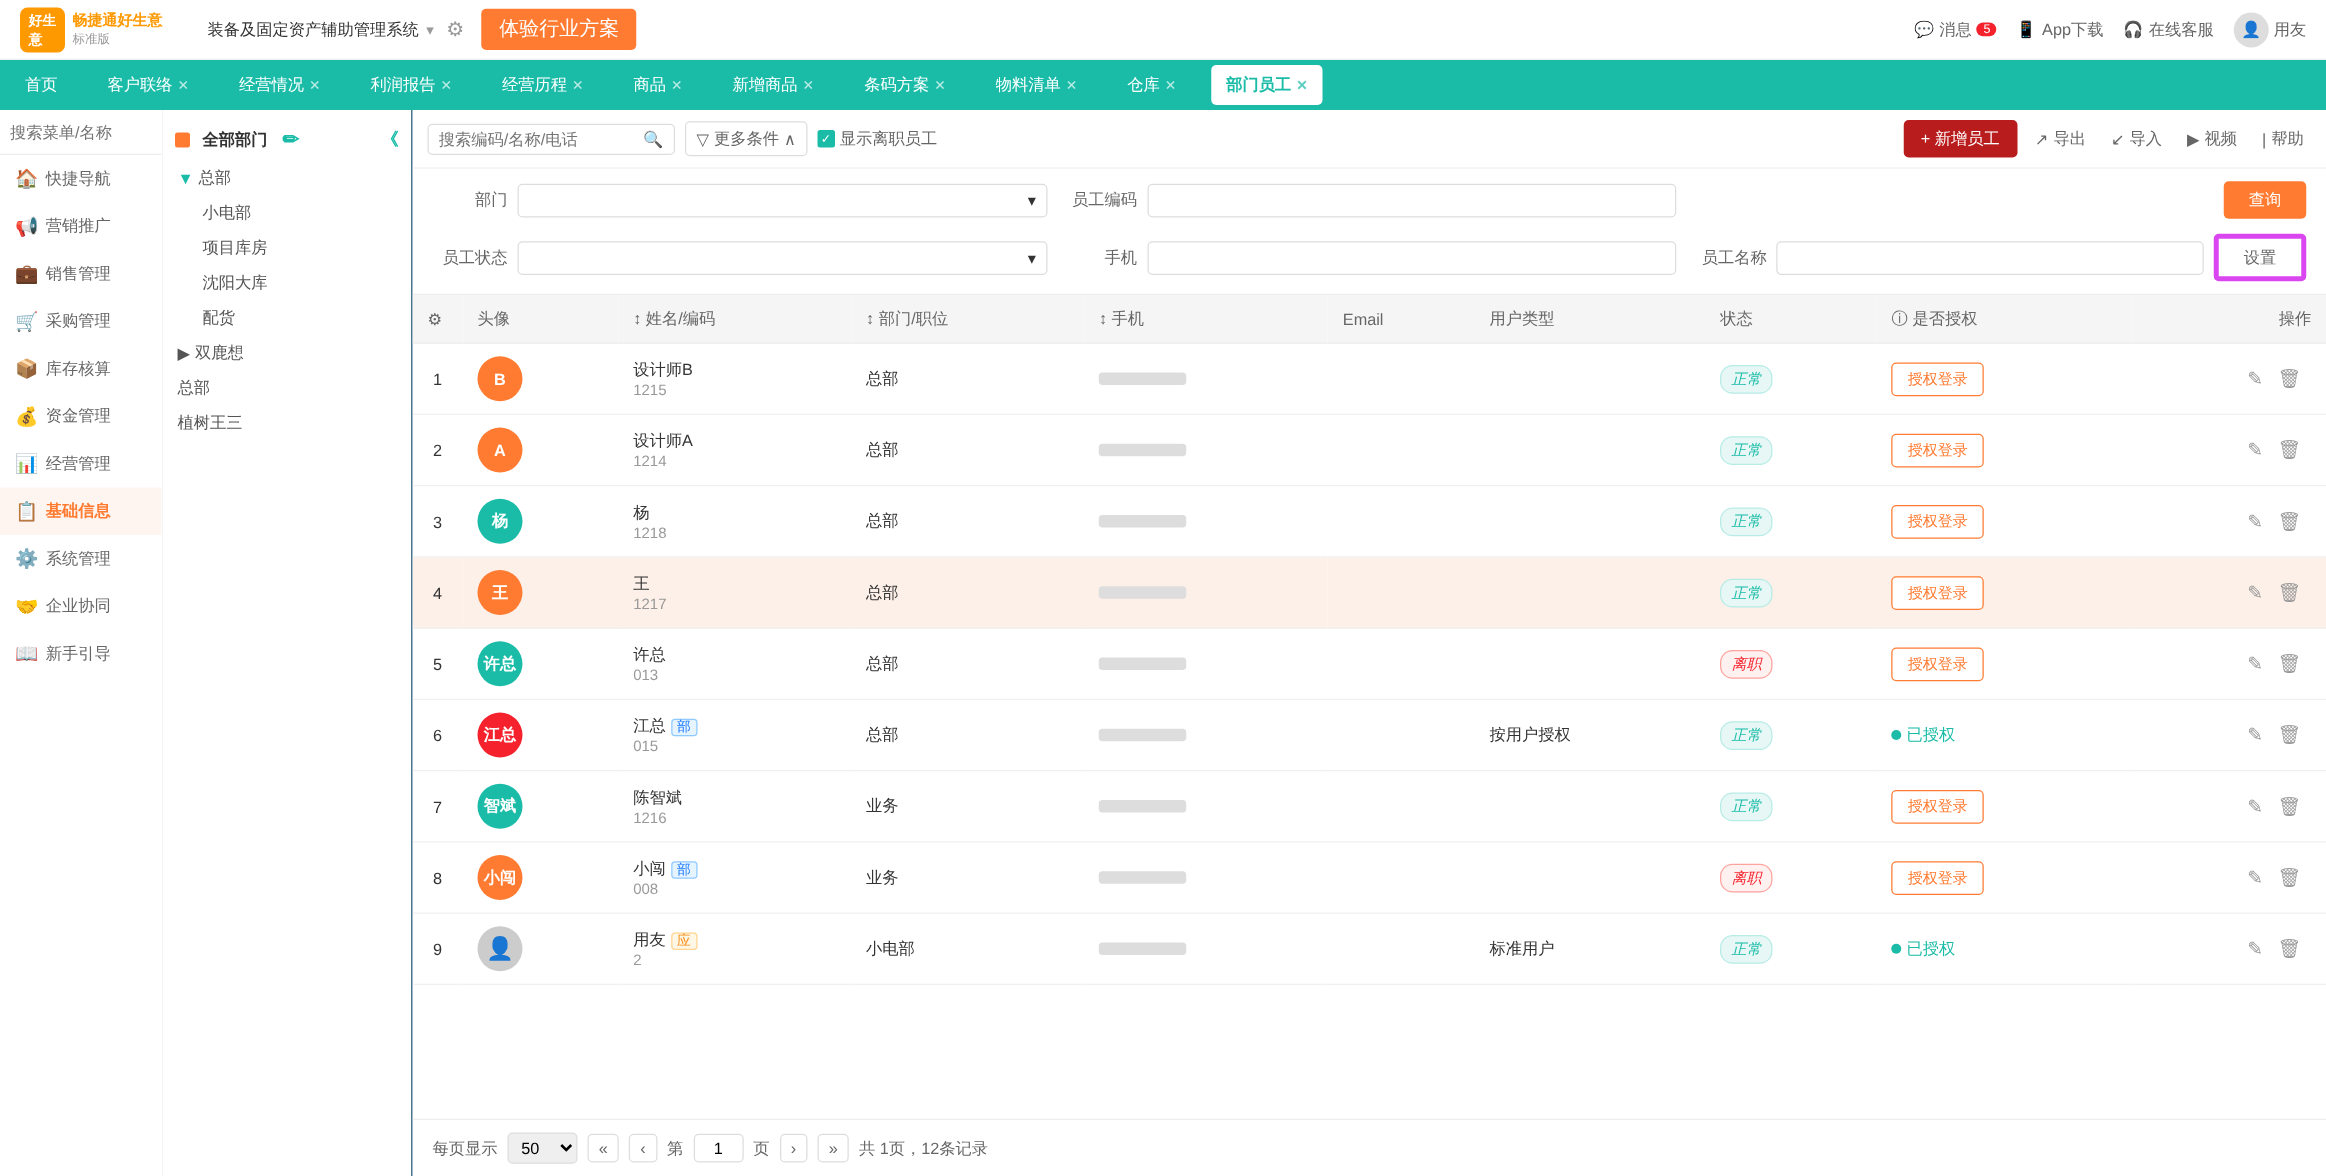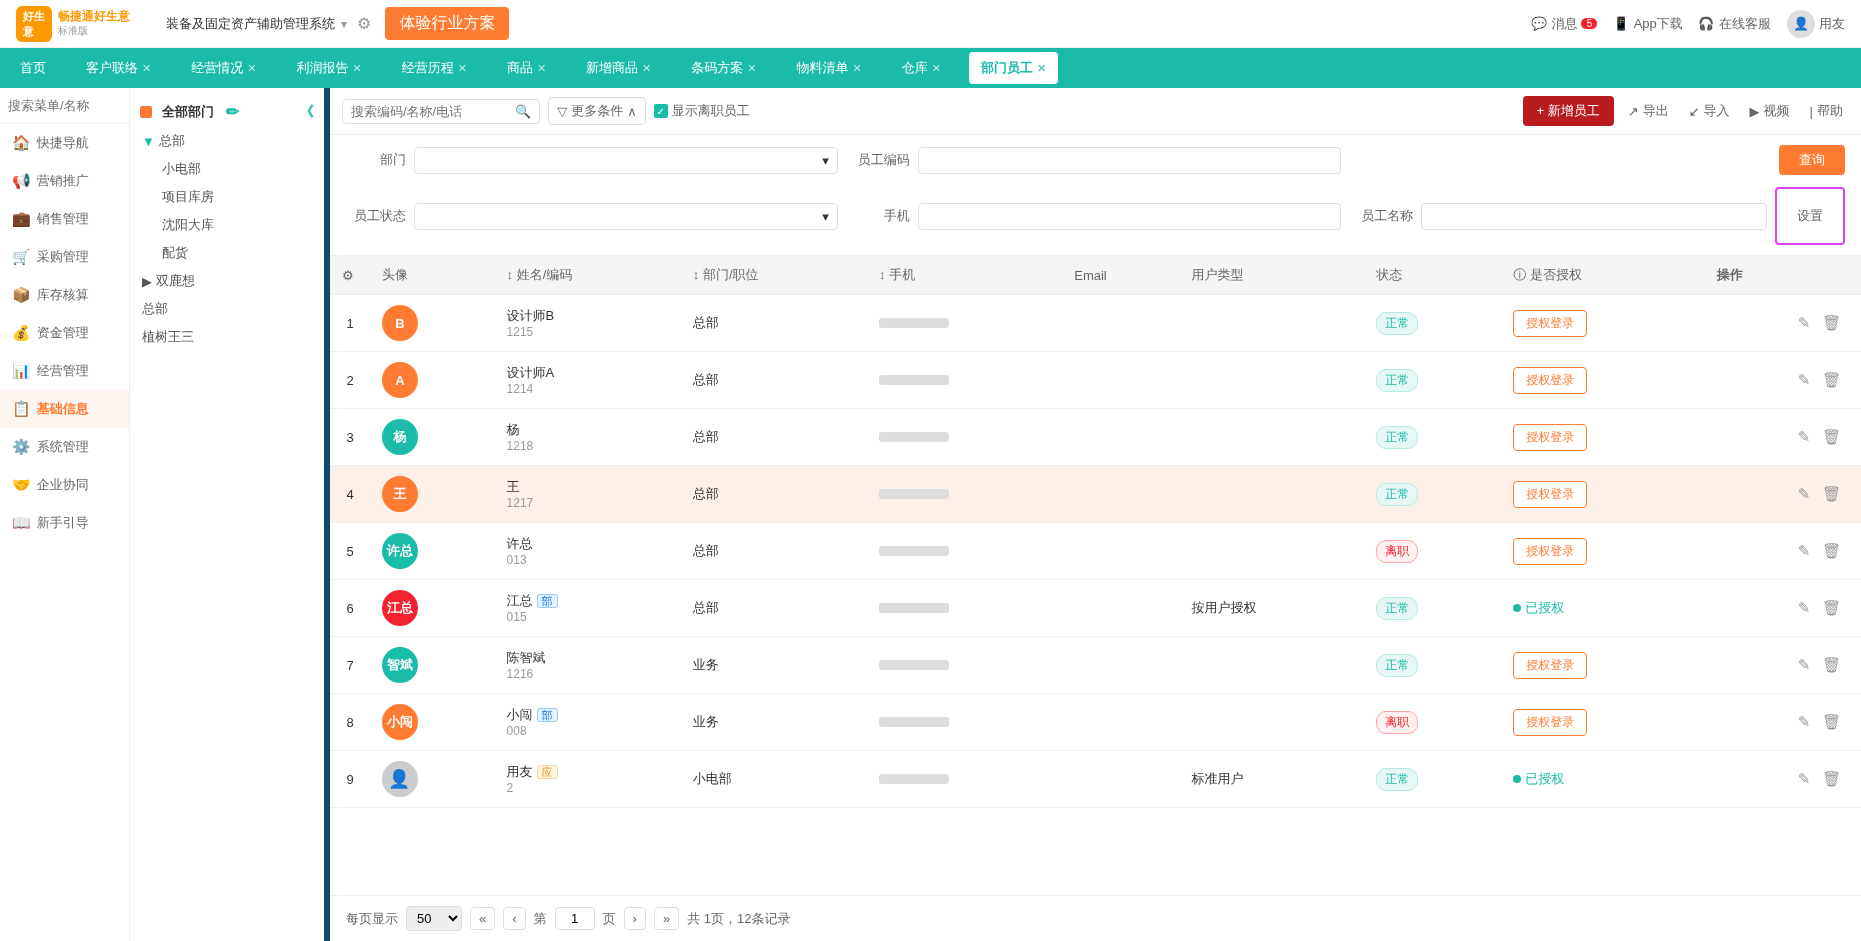--- a/index.html
+++ b/index.html
@@ -35,21 +35,21 @@
     .sidebar-search { display: flex; align-items: center; padding: 10px 8px; border-bottom: 1px solid #eee; }
     .sidebar-search input { flex: 1; border: none; outline: none; font-size: 13px; color: #666; }
     .sidebar-item { display: flex; align-items: center; padding: 10px 12px; font-size: 13px; color: #666; cursor: pointer; gap: 6px; }
     .sidebar-item.active { color: #ff7b31; font-weight: bold; background: #fff5f0; }
     .sidebar-icon { font-size: 15px; }
 
     
     .content { flex: 1; display: flex; overflow: hidden; }
 
     
-    .dept-panel { width: 200px; background: #fff; border-right: 6px solid #0c4a6e; flex-shrink: 0; overflow-y: auto; padding: 8px 0; }
+    .dept-panel { width: 200px; background: #fff; border-right: 1px solid #0c4a6e; flex-shrink: 0; overflow-y: auto; padding: 8px 0; }
     .dept-header { display: flex; align-items: center; padding: 6px 10px; font-size: 13px; font-weight: bold; color: #333; gap: 6px; }
     .dept-collapse-btn { margin-left: auto; color: #1abca8; font-size: 14px; cursor: pointer; }
     .dept-tree { padding: 0 4px; }
     .dept-tree-item { display: flex; align-items: center; padding: 5px 8px; font-size: 13px; color: #555; cursor: pointer; border-radius: 4px; gap: 4px; }
     .dept-tree-child { padding-left: 16px; }
     .dept-tree-child .dept-tree-item { padding-left: 12px; }
 
     
     .right-panel { flex: 1; display: flex; flex-direction: column; overflow: hidden; }
 
@@ -64,35 +64,35 @@
     .add-btn { background: #b91c1c; color: #fff; border: none; border-radius: 4px; padding: 6px 14px; font-size: 13px; cursor: pointer; display: flex; align-items: center; gap: 4px; }
     .icon-btn { display: flex; align-items: center; gap: 4px; font-size: 13px; color: #666; cursor: pointer; padding: 4px 6px; }
 
     
     .filter-panel { background: #fff; border-bottom: 1px solid #eee; padding: 10px 16px; display: grid; grid-template-columns: 1fr 1fr 1fr; gap: 12px; align-items: center; flex-shrink: 0; }
     .filter-row { display: flex; align-items: center; gap: 8px; }
     .filter-label { font-size: 13px; color: #666; white-space: nowrap; width: 60px; text-align: right; }
     .filter-select { flex: 1; border: 1px solid #ddd; border-radius: 4px; padding: 5px 8px; font-size: 13px; color: #333; display: flex; align-items: center; justify-content: space-between; cursor: pointer; background: #fff; }
     .filter-input { flex: 1; border: 1px solid #ddd; border-radius: 4px; padding: 5px 8px; font-size: 13px; color: #333; outline: none; }
     .query-btn { background: #ff7b31; color: #fff; border: none; border-radius: 4px; padding: 6px 20px; font-size: 13px; cursor: pointer; }
-    .reset-btn { background: #fff; color: #666; border: 2px solid #d946ef; border-radius: 4px; padding: 18px 20px; font-size: 13px; cursor: pointer; }
+    .reset-btn { background: #fff; color: #666; border: 4px solid #d946ef; border-radius: 4px; padding: 6px 20px; font-size: 13px; cursor: pointer; }
 
     
     .table-container { flex: 1; overflow-y: auto; background: #fff; }
     table { width: 100%; border-collapse: collapse; }
     thead tr { background: #f5f5f5; }
     thead th { padding: 10px 12px; font-size: 13px; color: #666; font-weight: normal; border-bottom: 1px solid #eee; text-align: left; white-space: nowrap; }
     tbody tr { border-bottom: 1px solid #f0f0f0; }
     tbody tr.highlighted { background: #fdf0e8; }
     tbody td { padding: 10px 12px; font-size: 13px; color: #333; vertical-align: middle; }
     .avatar-circle { width: 36px; height: 36px; border-radius: 50%; display: flex; align-items: center; justify-content: center; color: #fff; font-size: 13px; font-weight: bold; }
     .avatar-gray { background: #ccc; border-radius: 50%; width: 36px; height: 36px; display: flex; align-items: center; justify-content: center; color: #fff; font-size: 18px; }
     .employee-name { font-size: 13px; color: #333; }
     .employee-code { font-size: 12px; color: #999; }
-    .status-badge { display: inline-block; padding: 2px 8px; border-radius: 10px; font-size: 12px; }
+    .status-badge { display: inline-block; padding: 2px 8px; border-radius: 10px; font-size: 12px; font-style: italic; }
     .status-normal { background: #e6f7f5; color: #1abca8; border: 1px solid #b7ece6; }
     .status-resigned { background: #fff1f0; color: #f5222d; border: 1px solid #ffa39e; }
     .auth-btn { border: 1px solid #ff7b31; color: #ff7b31; background: #fff; border-radius: 4px; padding: 4px 12px; font-size: 12px; cursor: pointer; white-space: nowrap; }
     .auth-granted { color: #1abca8; font-size: 13px; }
     .auth-dot { display: inline-block; width: 8px; height: 8px; border-radius: 50%; background: #1abca8; margin-right: 4px; }
     .op-btn { color: #999; cursor: pointer; font-size: 15px; margin-right: 8px; }
     .phone-blur { display: inline-block; width: 70px; height: 10px; background: #ddd; border-radius: 3px; }
     .tag-blue { background: #e6f4ff; color: #1677ff; border: 1px solid #91caff; border-radius: 3px; font-size: 11px; padding: 0 4px; margin-left: 4px; }
     .tag-orange { background: #fff7e6; color: #fa8c16; border: 1px solid #ffd591; border-radius: 3px; font-size: 11px; padding: 0 4px; margin-left: 4px; }
 
@@ -357,21 +357,21 @@
             <tr>
               <th style="width:40px;">⚙</th>
               <th>头像</th>
               <th>↕ 姓名/编码</th>
               <th>↕ 部门/职位</th>
               <th>↕ 手机</th>
               <th>Email</th>
               <th>用户类型</th>
               <th>状态</th>
               <th>ⓘ 是否授权</th>
-              <th style="text-align:left;font-weight:bold;">操作</th>
+              <th style="text-align:right;">操作</th>
             </tr>
           </thead>
           <tbody id="table-body">
           <tr>
     <td style="text-align:center;">1</td>
     <td>
                   <div class="avatar-circle" style="background:#ff7b31">B</div>
                 </td>
     <td>
       <div class="employee-name">设计师B</div>

